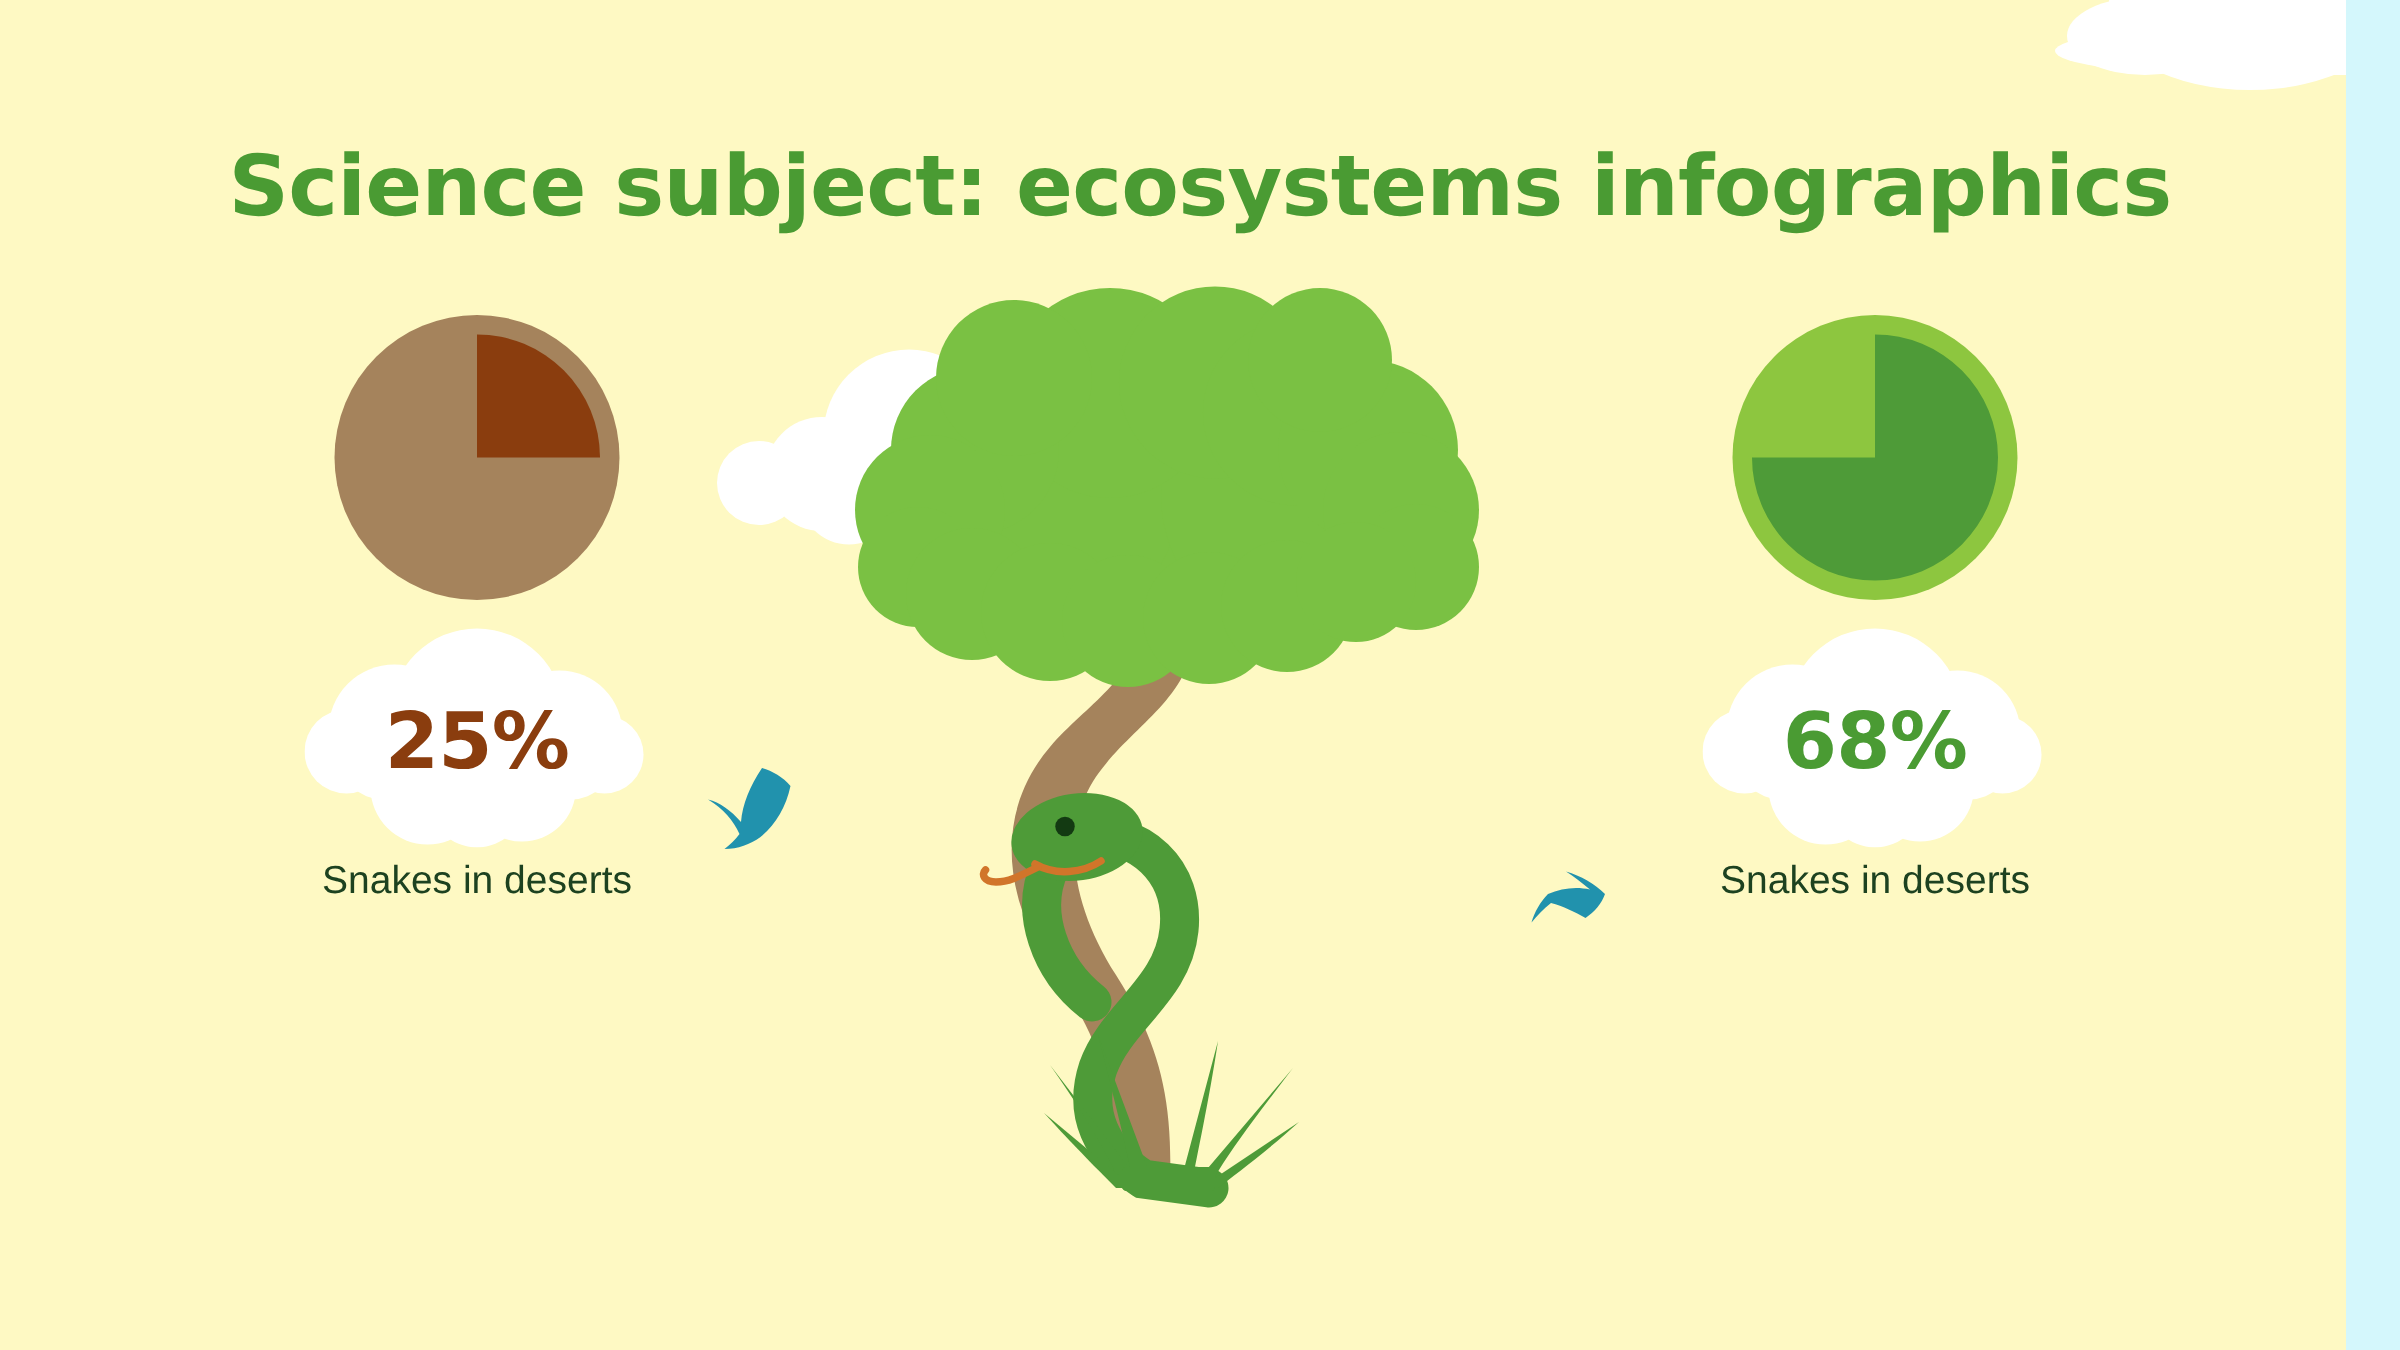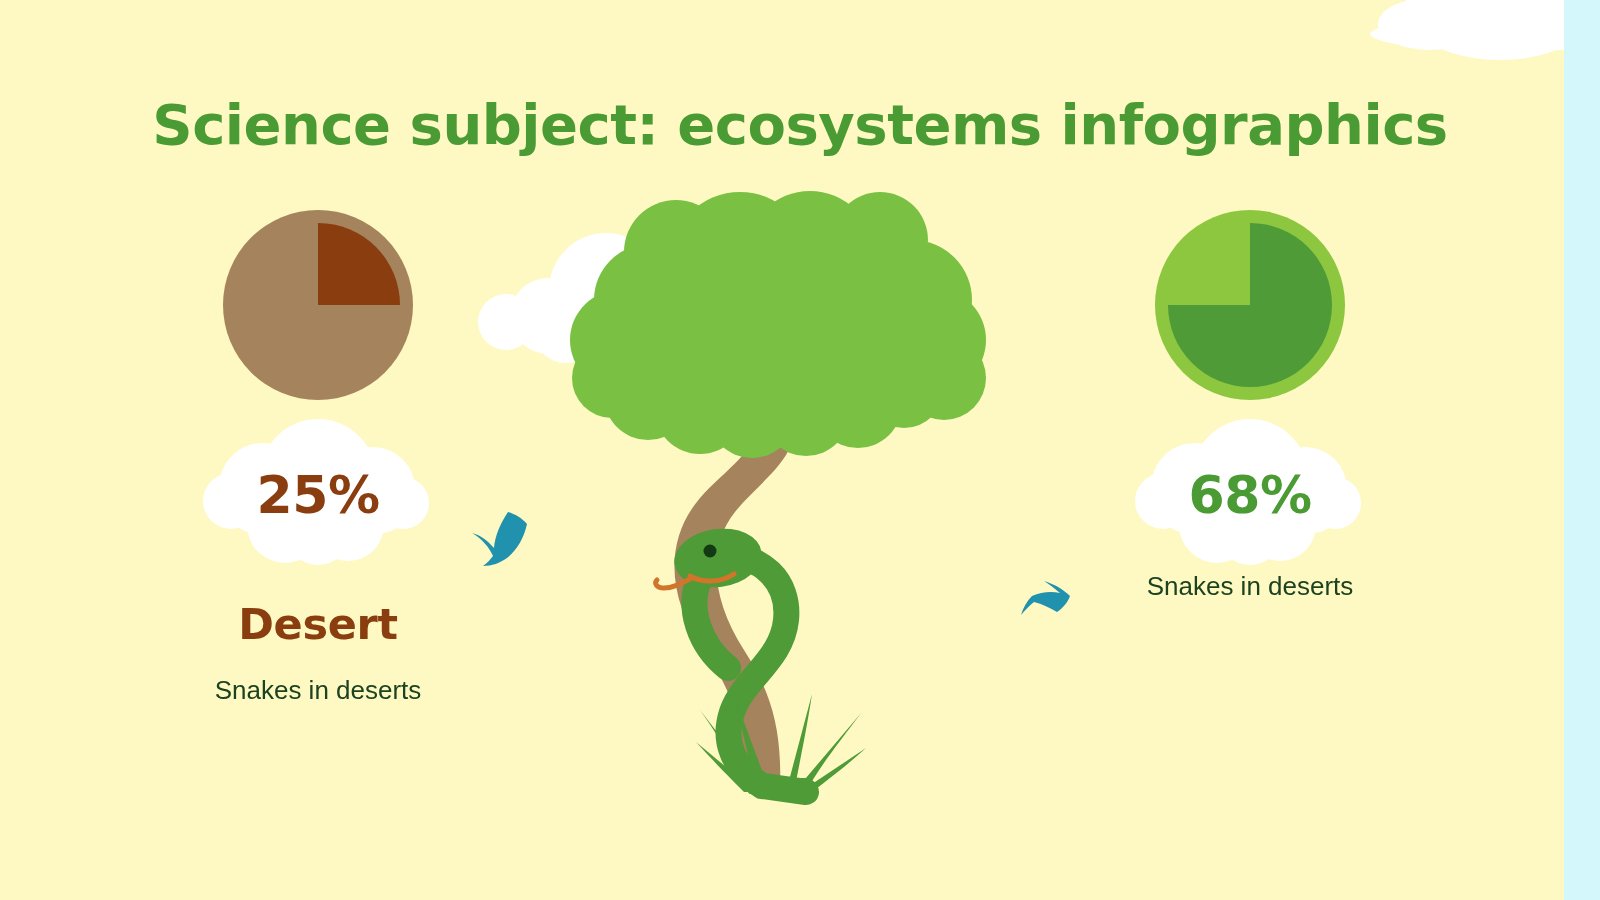--- a/index.html
+++ b/index.html
@@ -214,23 +214,20 @@
           <circle cx="200" cy="88" r="26"></circle>
           <circle cx="82" cy="110" r="38"></circle>
           <circle cx="145" cy="110" r="36"></circle>
           <circle cx="115" cy="118" r="32"></circle>
           <rect x="24" y="62" width="182" height="56" rx="28"></rect>
         </g>
       </svg>
       <div class="pct-text" style="top:50px;color:#8a3d0e;">25%</div>
     </div>
 
-    <div class="name-wrap">
-      <div class="eco-name" style="color:#8a3d0e;">Desert</div>
-    </div>
 
     <div class="desc-wrap">
       <div class="eco-desc">Snakes in deserts</div>
     </div>
   </div>
 
   <div class="panel" id="panel-right">
 
     <div class="chart-wrap">
       <svg width="210" height="210" viewBox="0 0 210 210" xmlns="http://www.w3.org/2000/svg">

